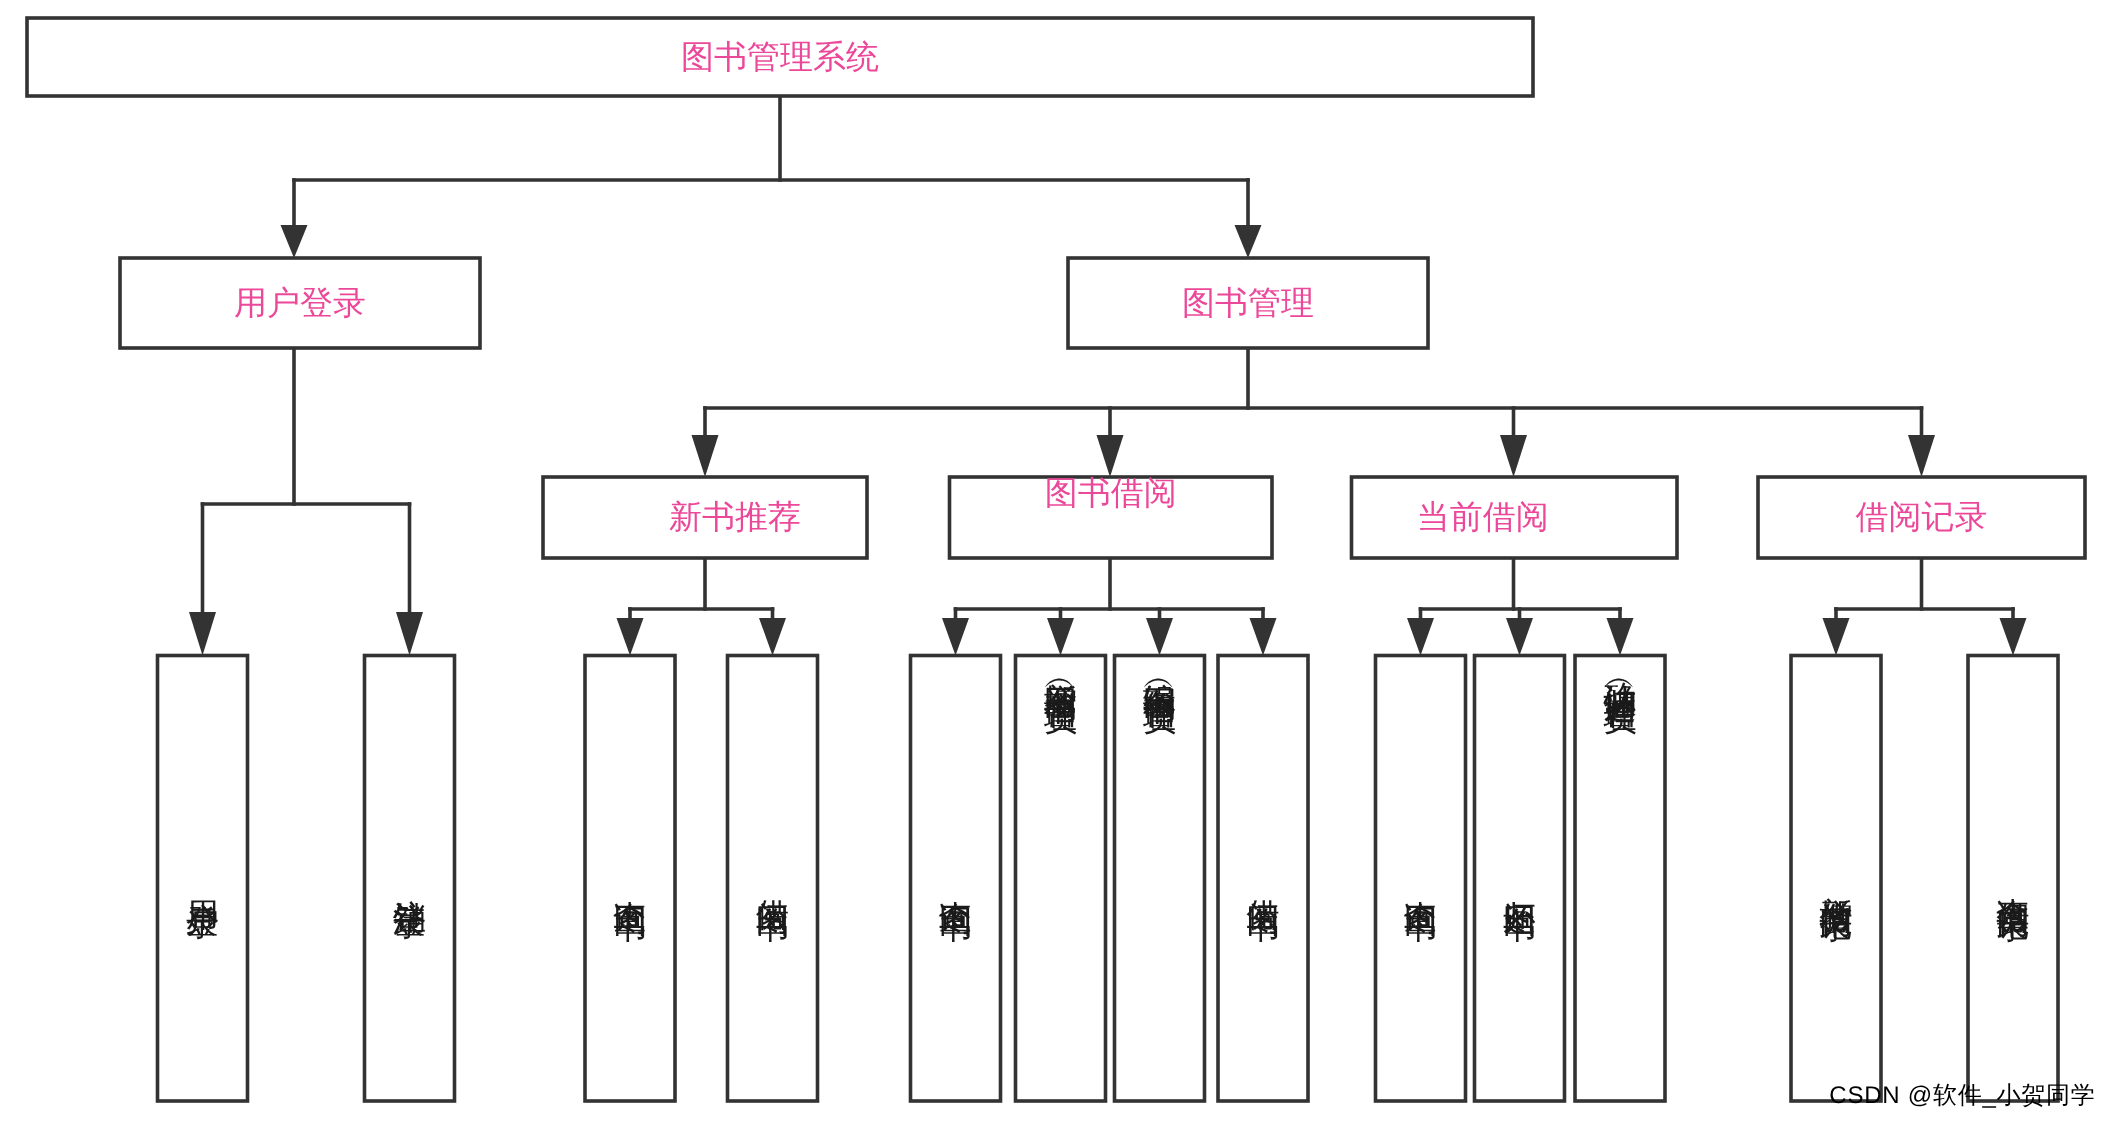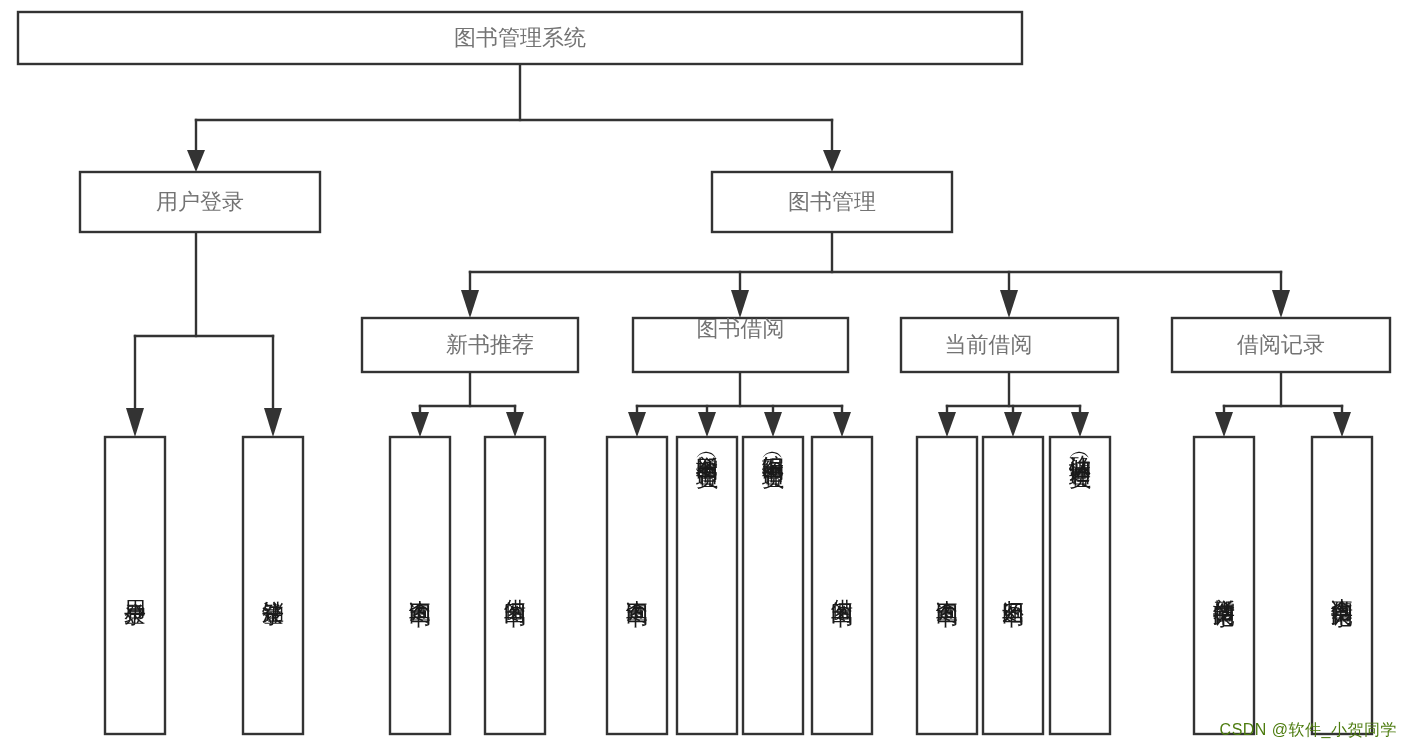--- a/index.html
+++ b/index.html
@@ -55,30 +55,30 @@
   }
   .hlabel-wrap {
     position: absolute;
     display: flex;
     align-items: center;
     justify-content: center;
     pointer-events: none;
   }
   .hlabel-text {
     font-size: 22px;
-    color: #737373;
+    color: #ec4899;
     font-family: "Liberation Sans", "DejaVu Sans", sans-serif;
     white-space: nowrap;
   }
   #watermark {
     position: absolute;
     right: 8px;
     bottom: 6px;
     font-size: 16px;
-    color: #4d7c0f;
+    color: #000000;
     font-family: "Liberation Sans", "DejaVu Sans", sans-serif;
     letter-spacing: 0.5px;
     user-select: none;
   }
 </style>
 </head>
 <body>
 
 <svg id="diagram" viewBox="0 0 1405 747">
   <defs>

